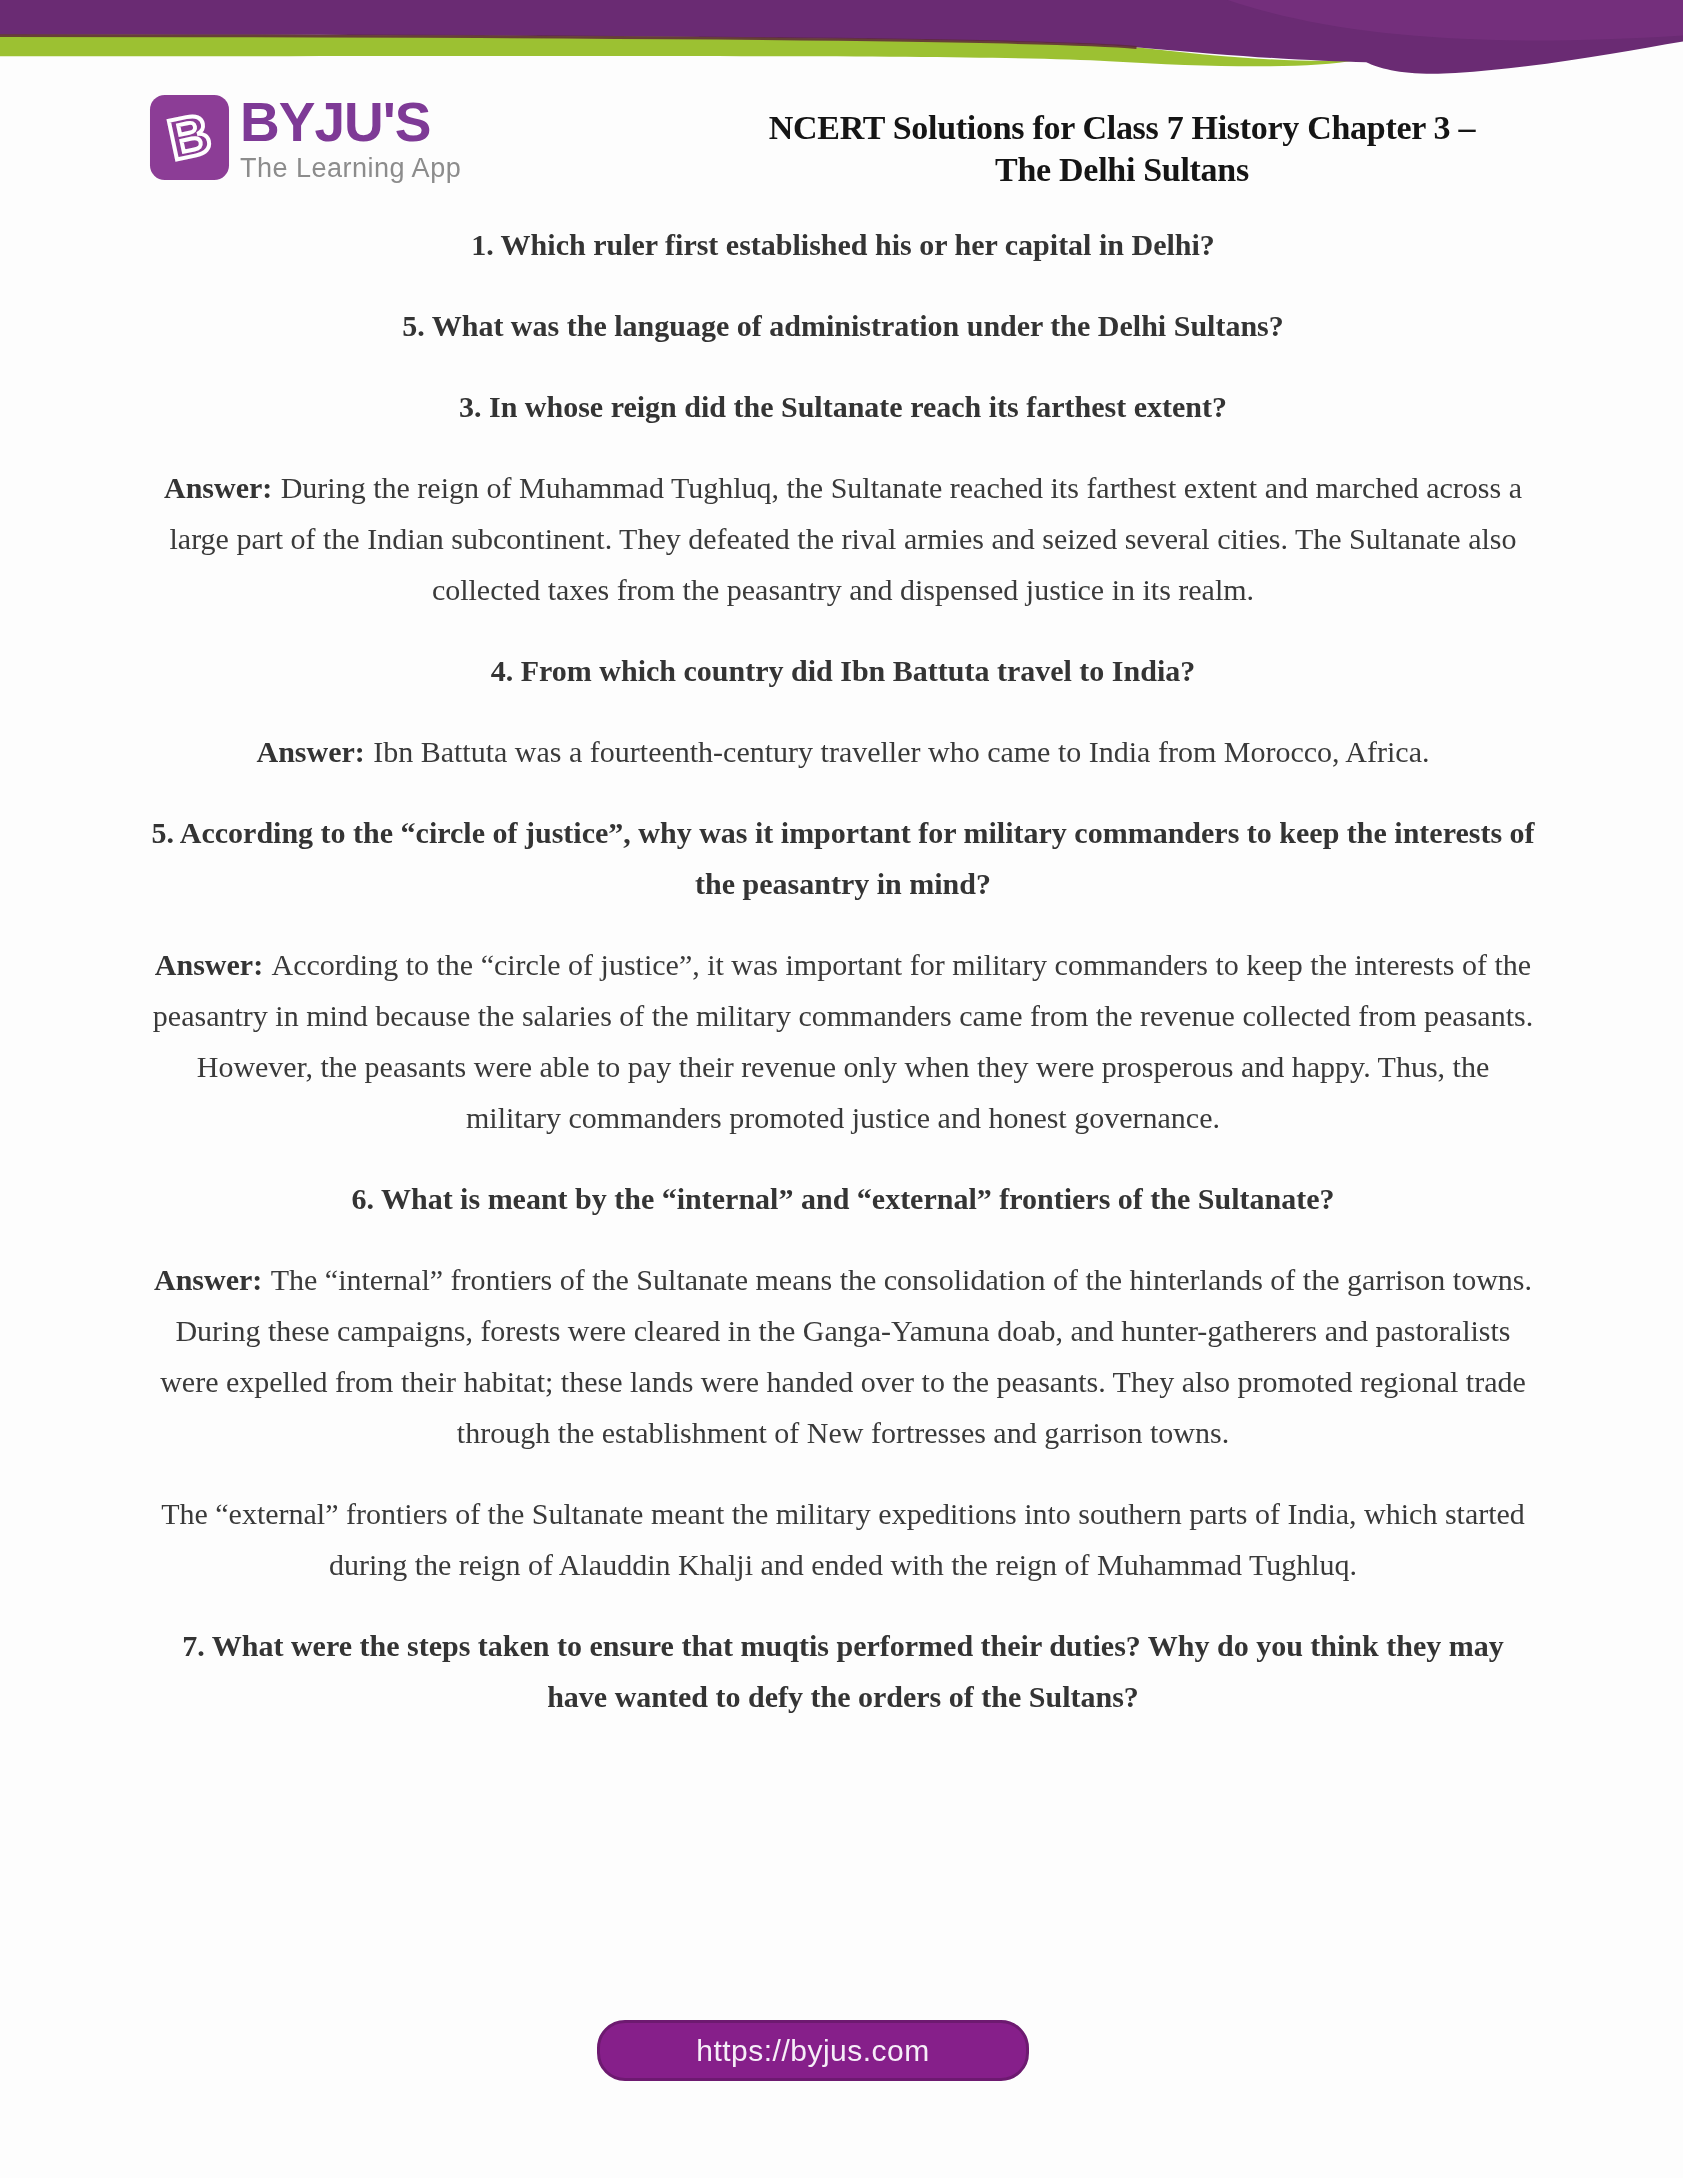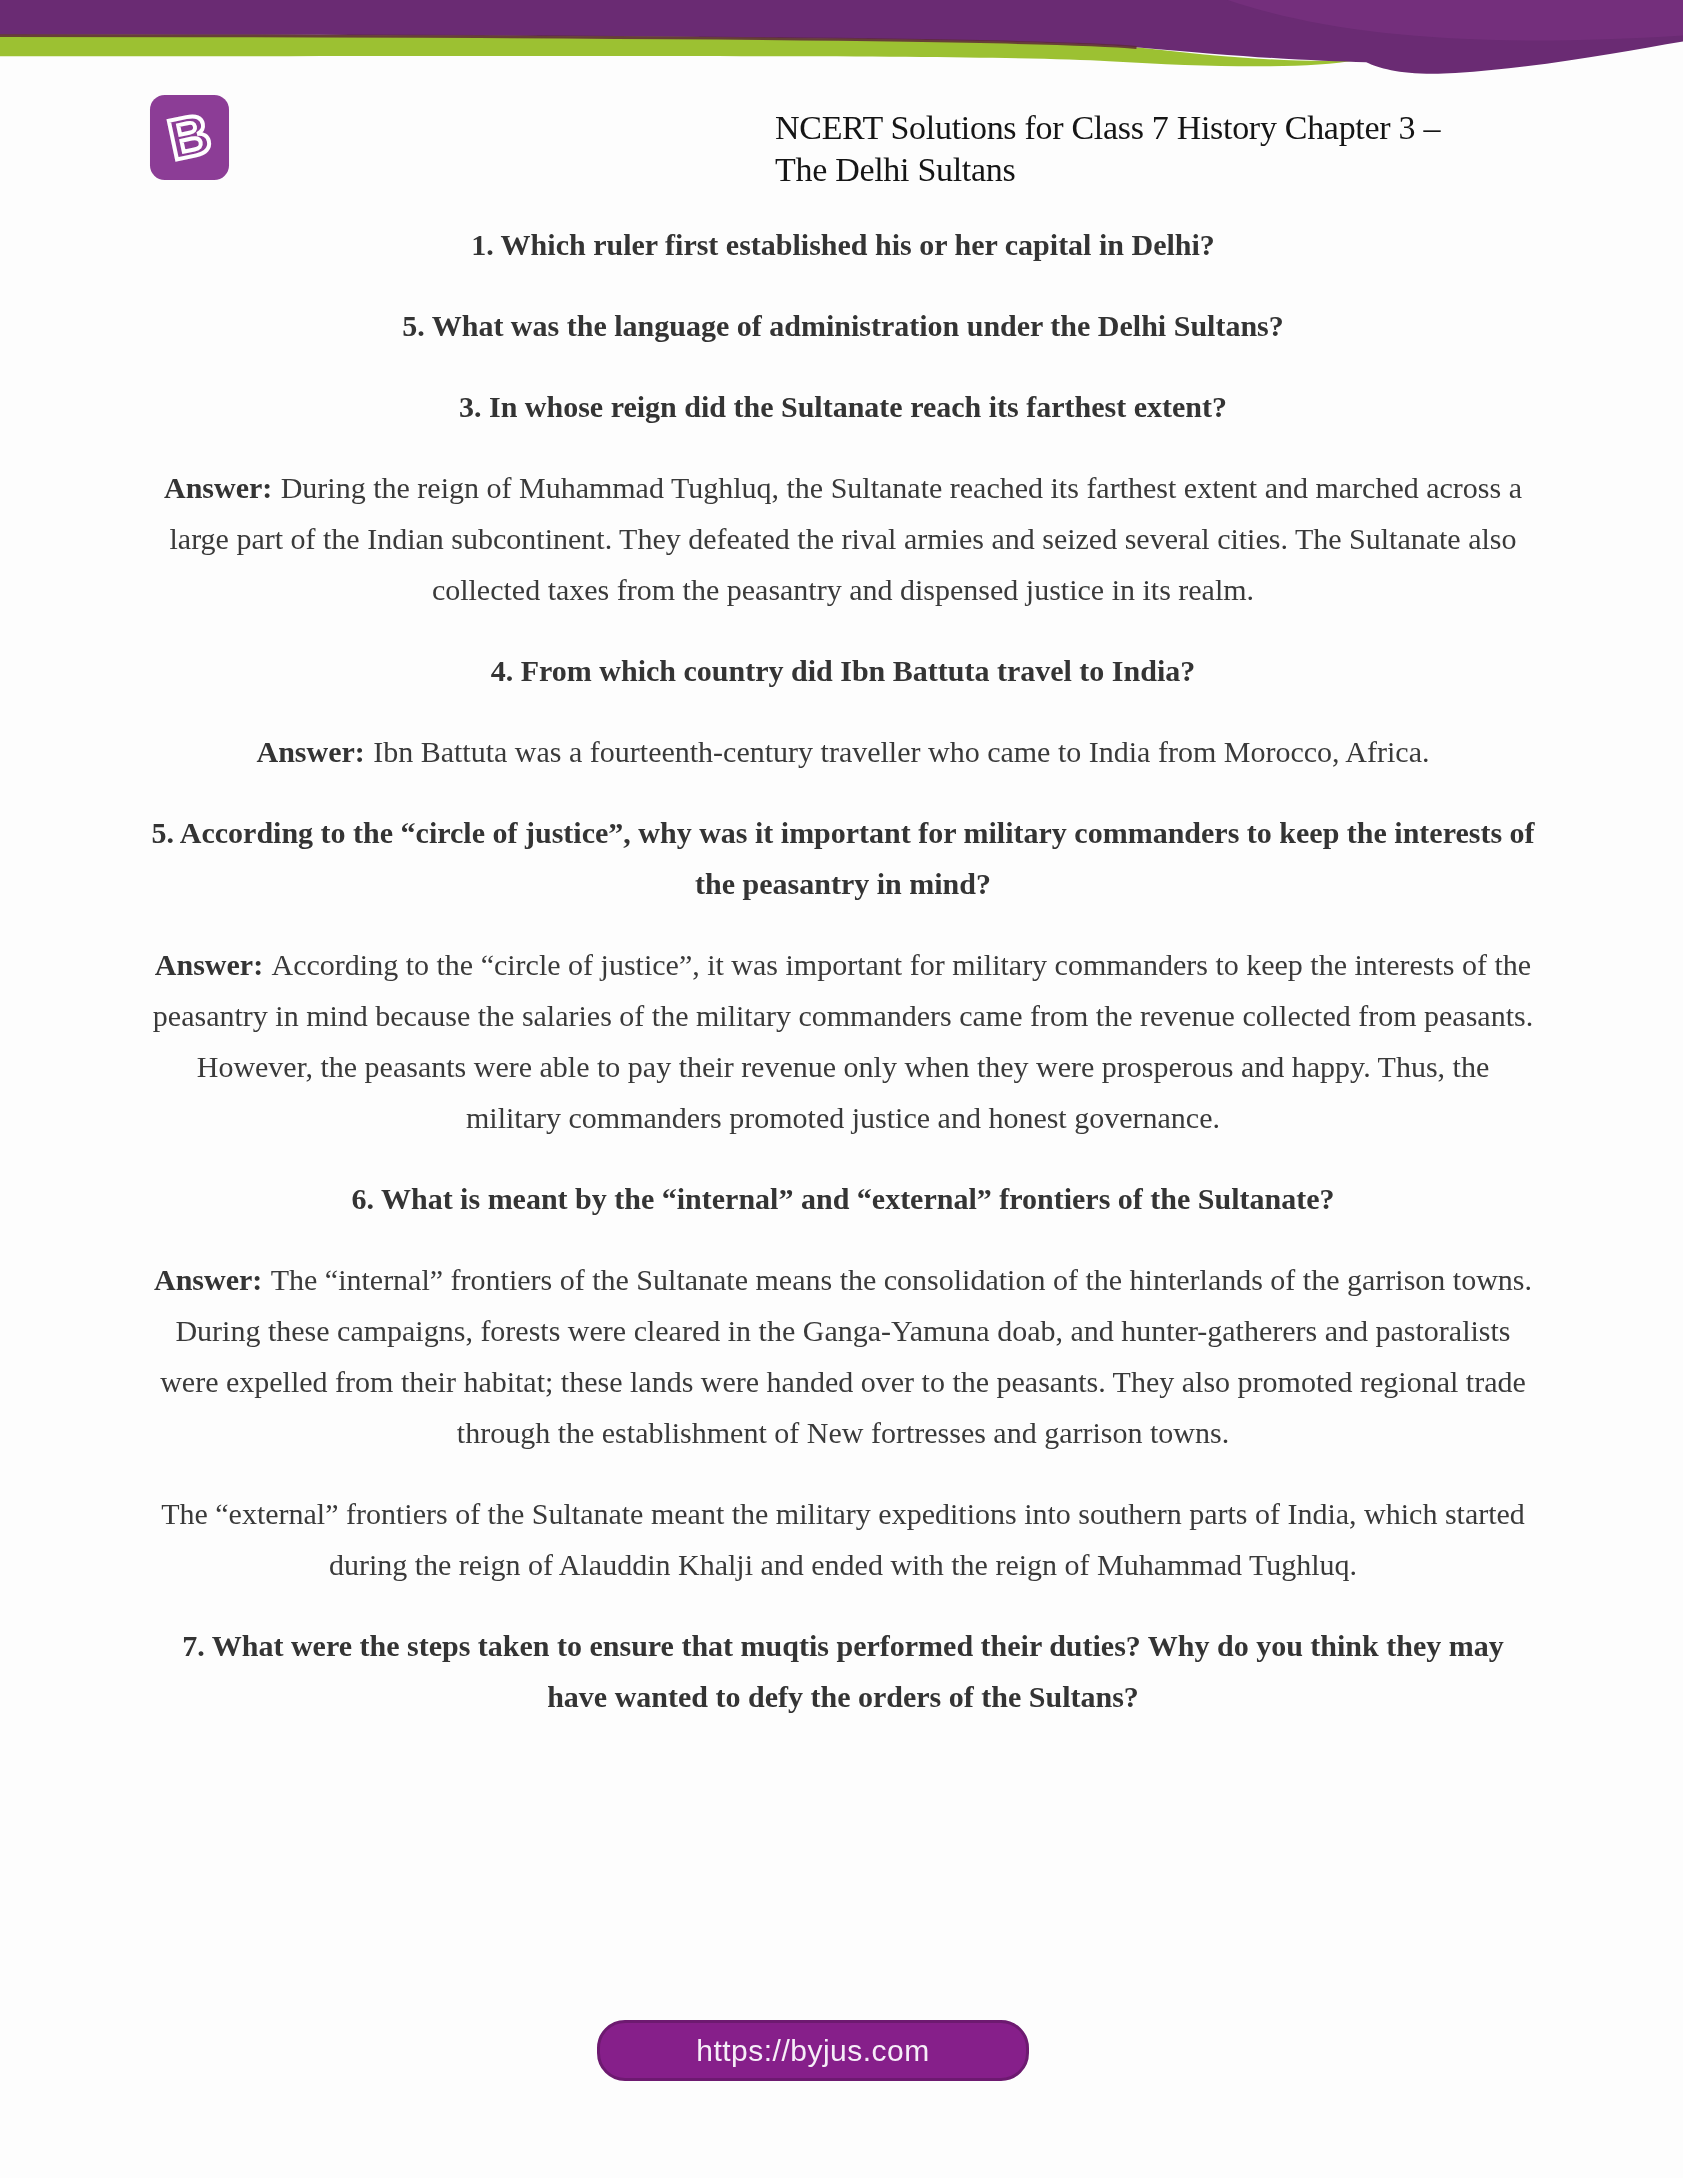--- a/index.html
+++ b/index.html
@@ -39,22 +39,22 @@
   .logo-text{margin-left:10px;font-family:"Liberation Sans","DejaVu Sans",sans-serif;}
   .brand-name{
     font-size:55px;font-weight:bold;letter-spacing:-1px;
     color:var(--brand_purple);line-height:57px;
   }
   .brand-tagline{
     font-size:27px;color:var(--tagline_gray);letter-spacing:0.5px;line-height:30px;margin-top:2px;
   }
   
   .page-title{
-    position:absolute;top:107px;right:156px;width:752px;
-    text-align:left;font-weight:normal;font-size:34px;line-height:42px;
+    position:absolute;top:107px;right:185px;width:752px;
+    text-align:center;font-weight:bold;font-size:34px;line-height:42px;
     color:var(--title_black);letter-spacing:-0.3px;
   }
   
   .doc{
     position:absolute;top:158px;left:149px;width:1388px;padding-top:61px;
     font-size:30px;line-height:51px;
   }
   .doc p{margin:0 0 30px 0;text-align:center;}
   .question{font-weight:bold;color:#343434;}
   .alabel{font-weight:bold;color:#343434;margin-right:.28em;}
@@ -80,20 +80,24 @@
     <path class="band-purple-light" d="M1240,0 C1340,34 1480,50 1700,36 L1700,0 Z"></path>
     <path class="seam" d="M0,36 C500,36 1050,39 1148,48"></path>
   </svg>
 </div>
 
 <div class="logo">
   <svg class="logo-mark" viewBox="0 0 82 88" aria-hidden="true">
     <rect x="1" y="1" width="80" height="86" rx="15" fill="var(--logo_purple)"></rect>
     <text x="41" y="63" text-anchor="middle" font-family="Liberation Sans, DejaVu Sans, sans-serif" font-size="58" font-weight="bold" fill="none" stroke="#ffffff" stroke-width="4" transform="rotate(-12 41 44)">B</text>
   </svg>
+  <div class="logo-text">
+    <div class="brand-name">BYJU'S</div>
+    <div class="brand-tagline">The Learning App</div>
+  </div>
 </div>
 
 <div class="page-title">
   <div>NCERT Solutions for Class 7 History Chapter 3 –</div>
   <div>The Delhi Sultans</div>
 </div>
 
 <div class="doc">
 
   <p class="question">1. Which ruler first established his or her capital in Delhi?</p>

